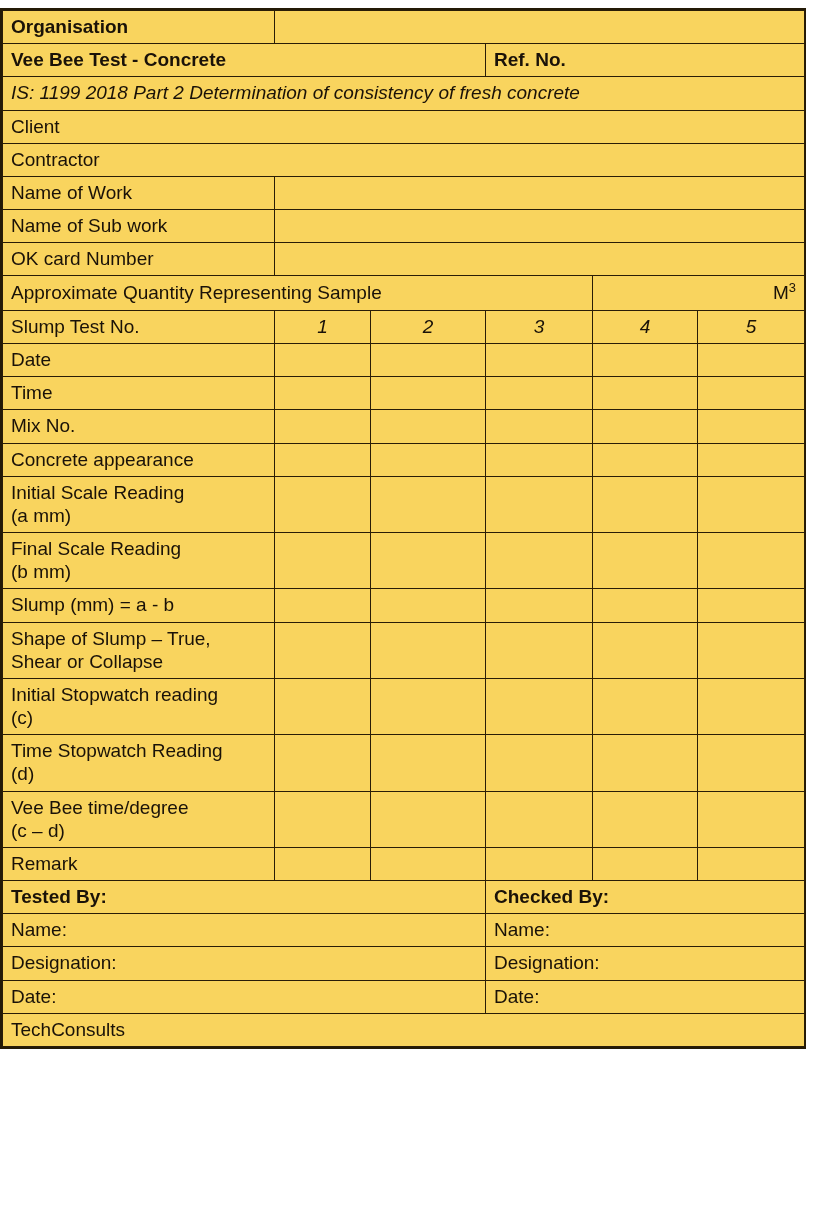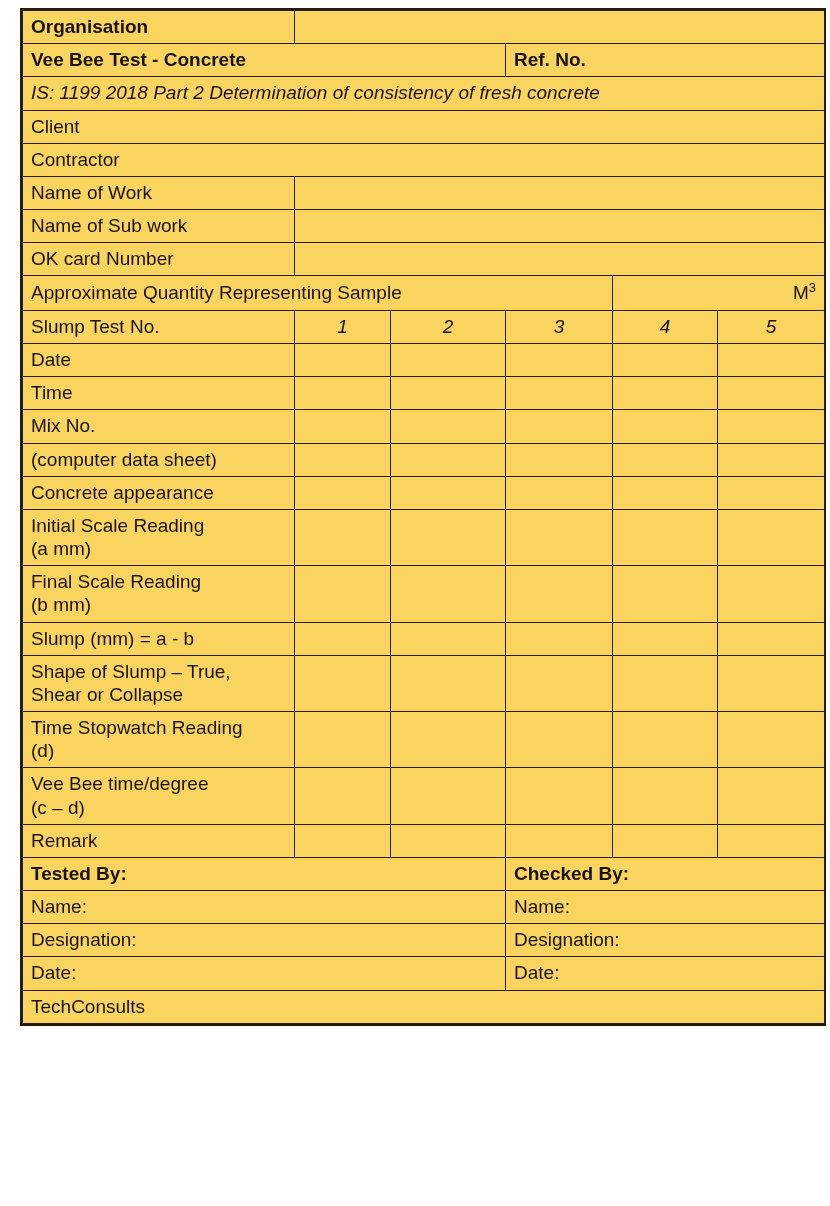--- a/index.html
+++ b/index.html
@@ -8,21 +8,21 @@
     background: #ffffff;
   }
   body {
     width: 830px;
     height: 1206px;
     font-family: "Liberation Sans", sans-serif;
     color: #1a1208;
   }
   .sheet {
     position: absolute;
-    left: 20px;
+    left: 0;
     top: 8px;
     width: 806px;
     background: #F9D45E;
     border: 2px solid #241a06;
     box-sizing: border-box;
   }
   table.form {
     width: 100%;
     border-collapse: collapse;
     table-layout: fixed;
@@ -135,28 +135,20 @@
 
     <tr>
       <td class="nb-bot">Mix No.</td>
       <td></td>
       <td></td>
       <td></td>
       <td></td>
       <td></td>
     </tr>
 
-    <tr>
-      <td class="nb-top">(computer data sheet)</td>
-      <td></td>
-      <td></td>
-      <td></td>
-      <td></td>
-      <td></td>
-    </tr>
 
     <tr>
       <td>Concrete appearance</td>
       <td></td>
       <td></td>
       <td></td>
       <td></td>
       <td></td>
     </tr>
 
@@ -189,20 +181,28 @@
 
     <tr>
       <td class="lbl-two pad-sm"><span>Shape of Slump – </span><span class="sub">True, Shear or Collapse</span></td>
       <td></td>
       <td></td>
       <td></td>
       <td></td>
       <td></td>
     </tr>
 
+    <tr>
+      <td class="lbl-two pad-sm"><span>Initial Stopwatch reading</span><br><span class="sub">(c)</span></td>
+      <td></td>
+      <td></td>
+      <td></td>
+      <td></td>
+      <td></td>
+    </tr>
 
     <tr>
       <td class="lbl-two pad-sm"><span>Time Stopwatch Reading</span><br><span class="sub">(d)</span></td>
       <td></td>
       <td></td>
       <td></td>
       <td></td>
       <td></td>
     </tr>
 

